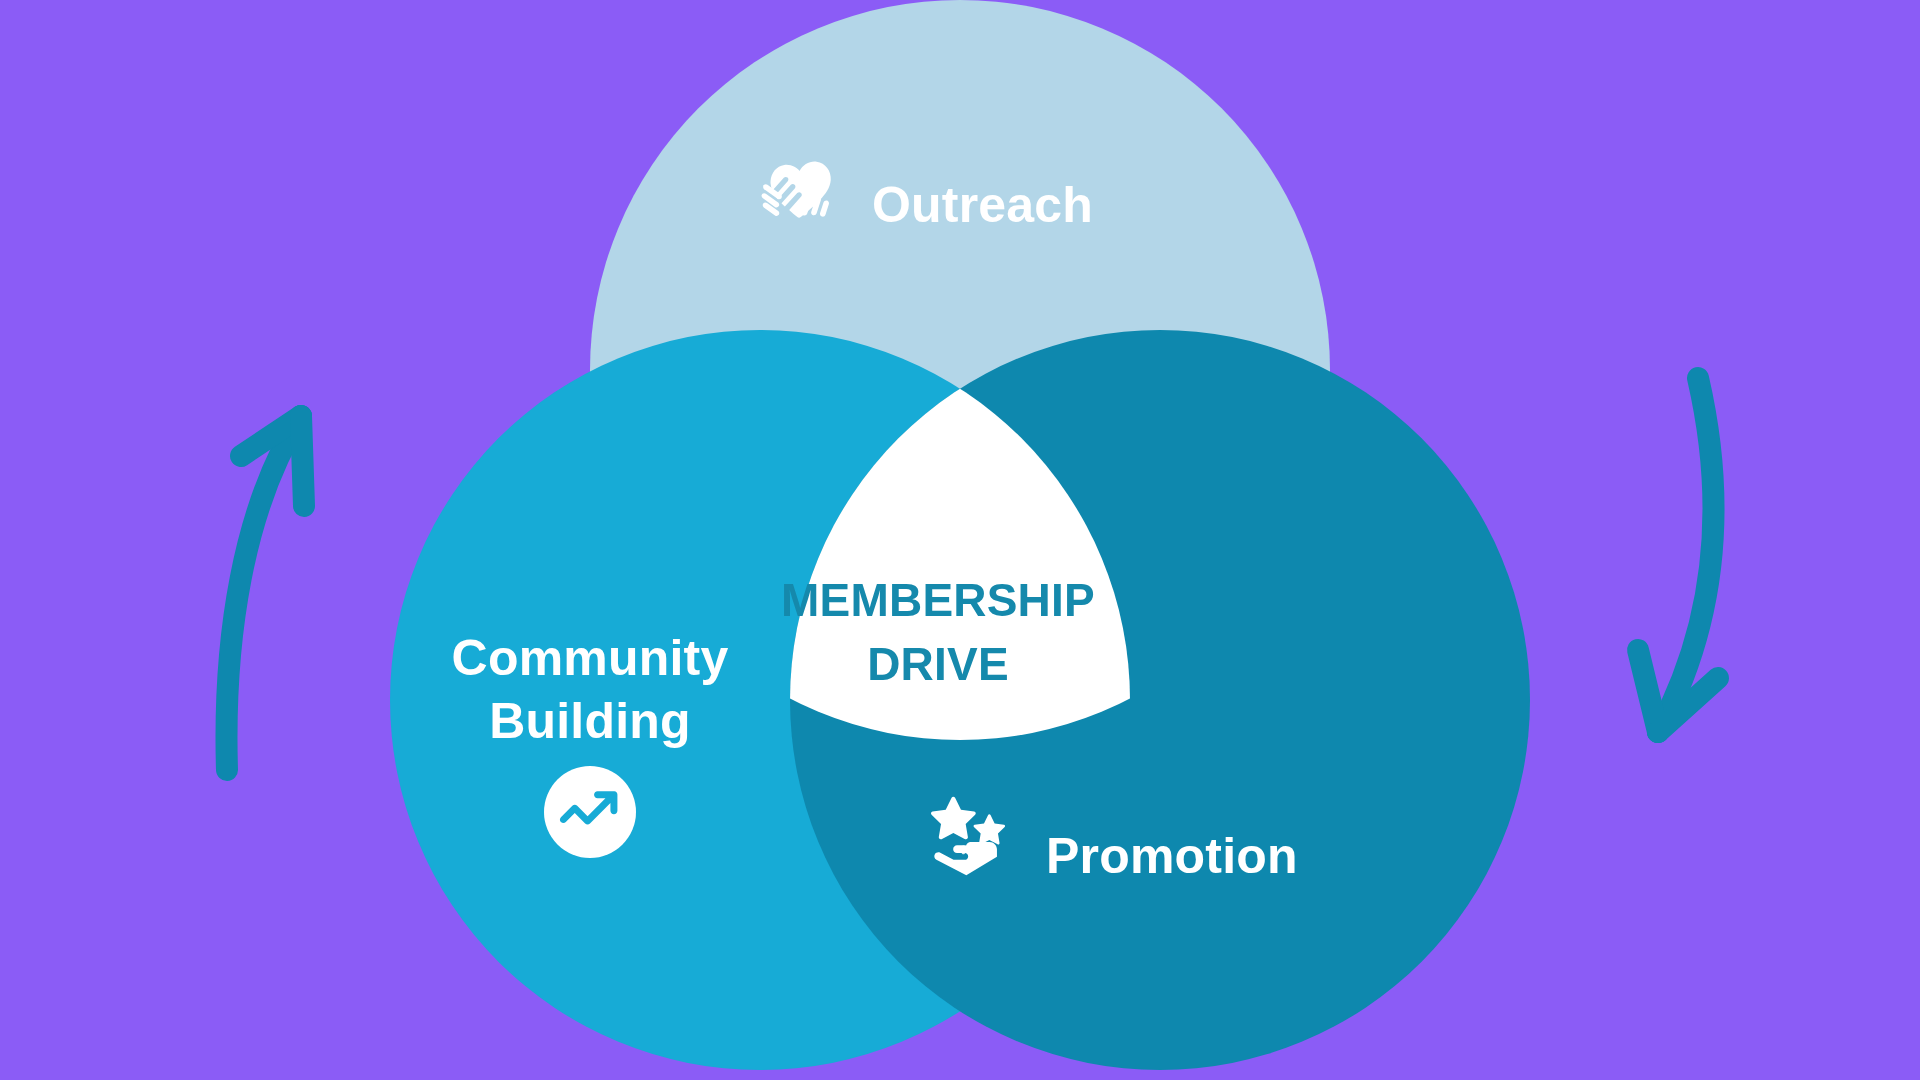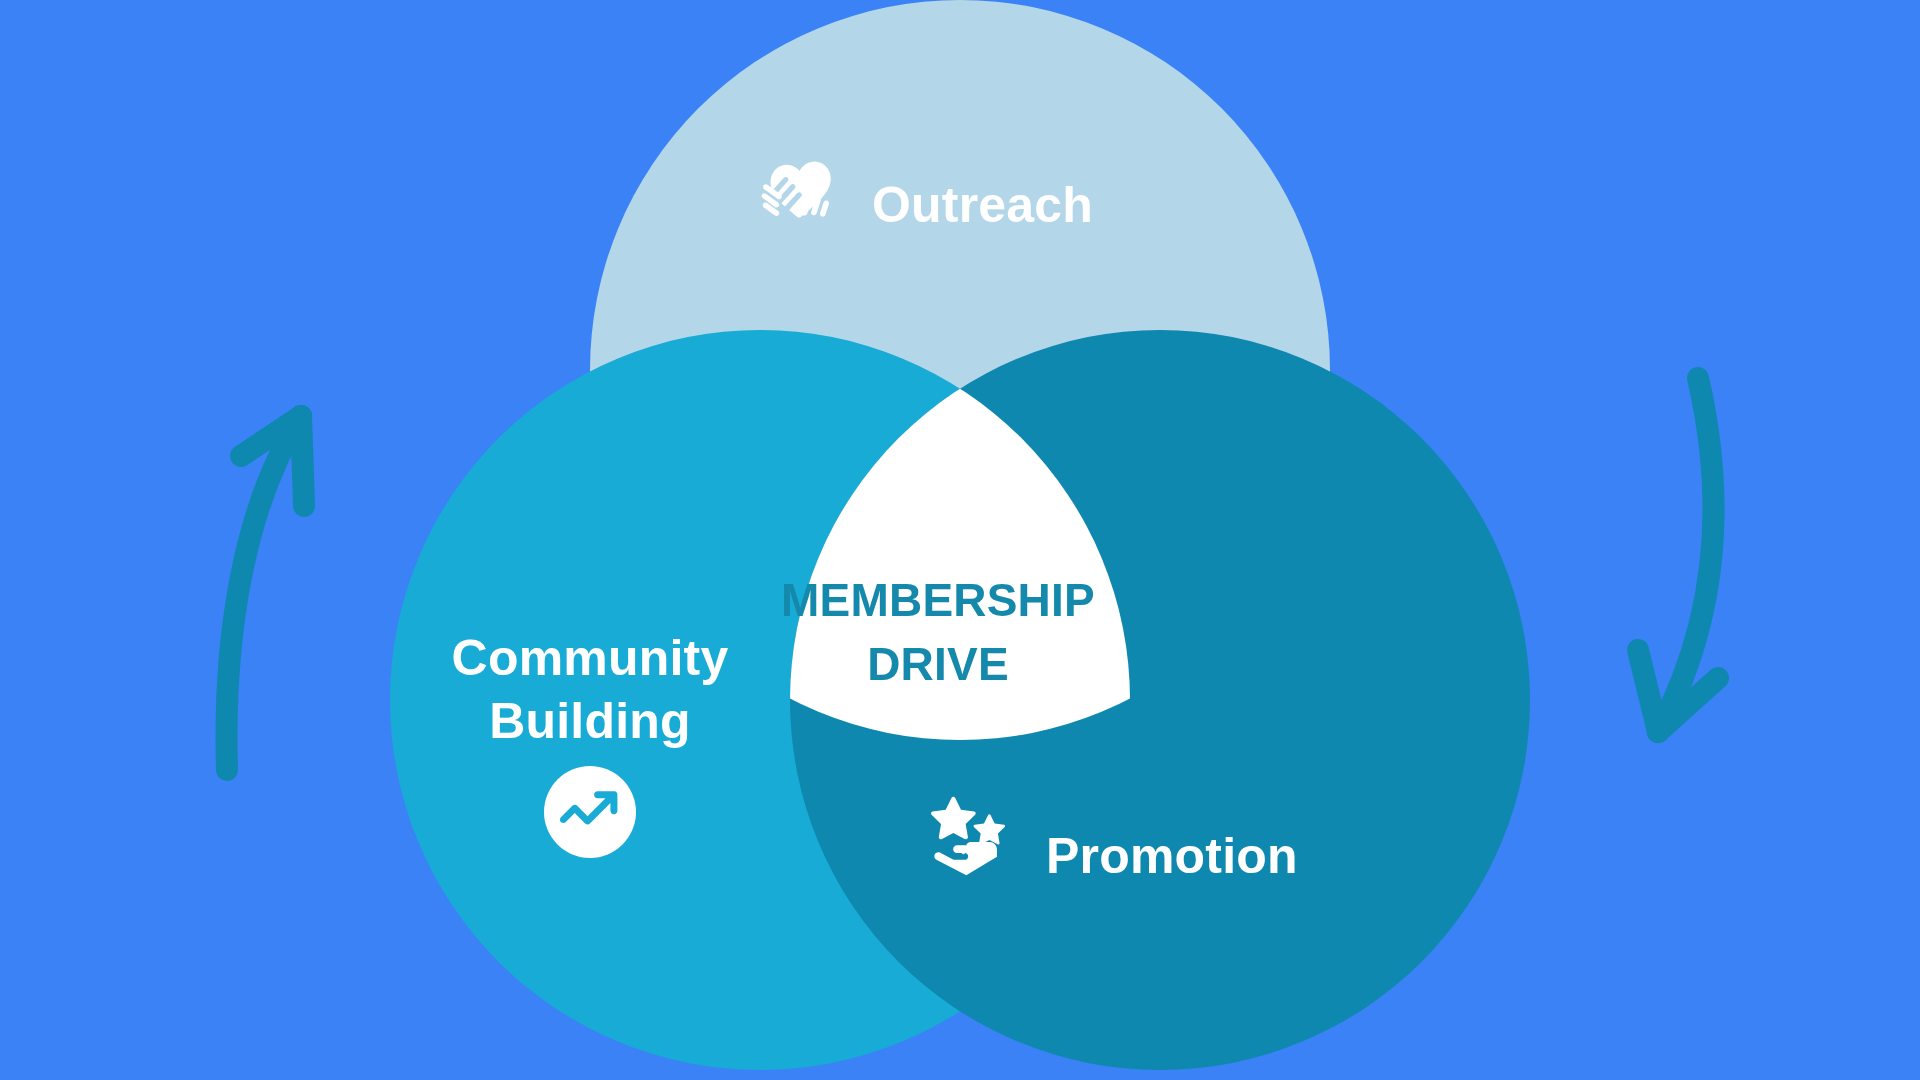--- a/index.html
+++ b/index.html
@@ -10,21 +10,21 @@
     background: #ffffff;
     overflow: hidden;
   }
   body {
     font-family: "Liberation Sans", sans-serif;
   }
   #stage {
     position: relative;
     width: 1920px;
     height: 1080px;
-    background: #3b82f6;
+    background: #8b5cf6;
   }
   #venn-svg {
     position: absolute;
     left: 0;
     top: 0;
     width: 1920px;
     height: 1080px;
     display: block;
   }
   .venn-label-text {

